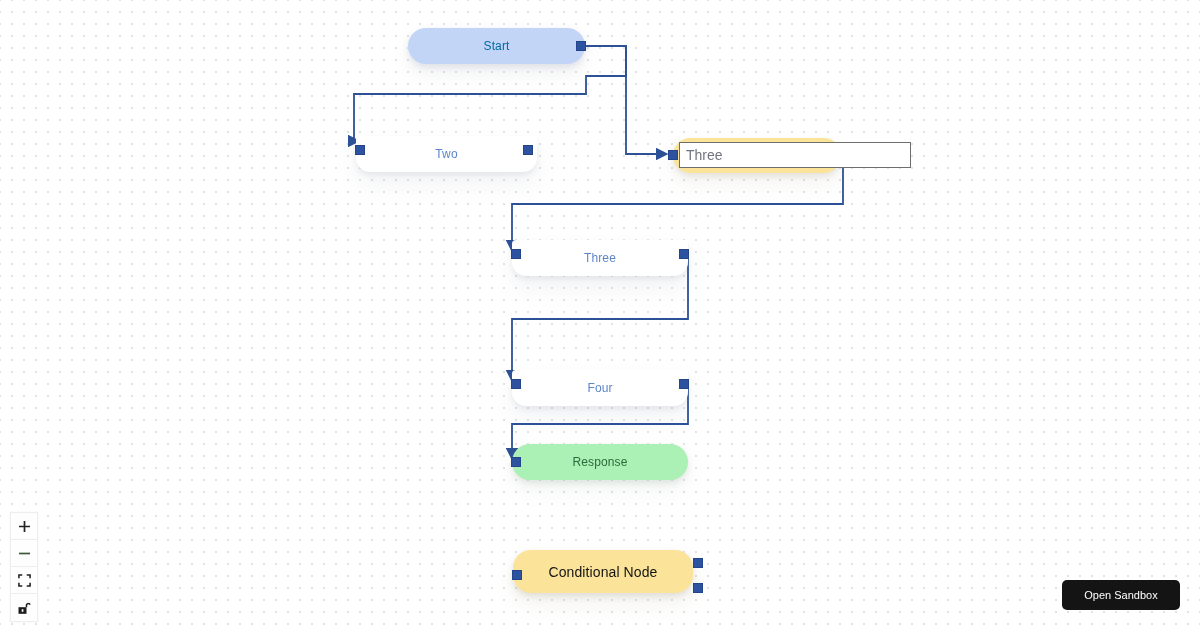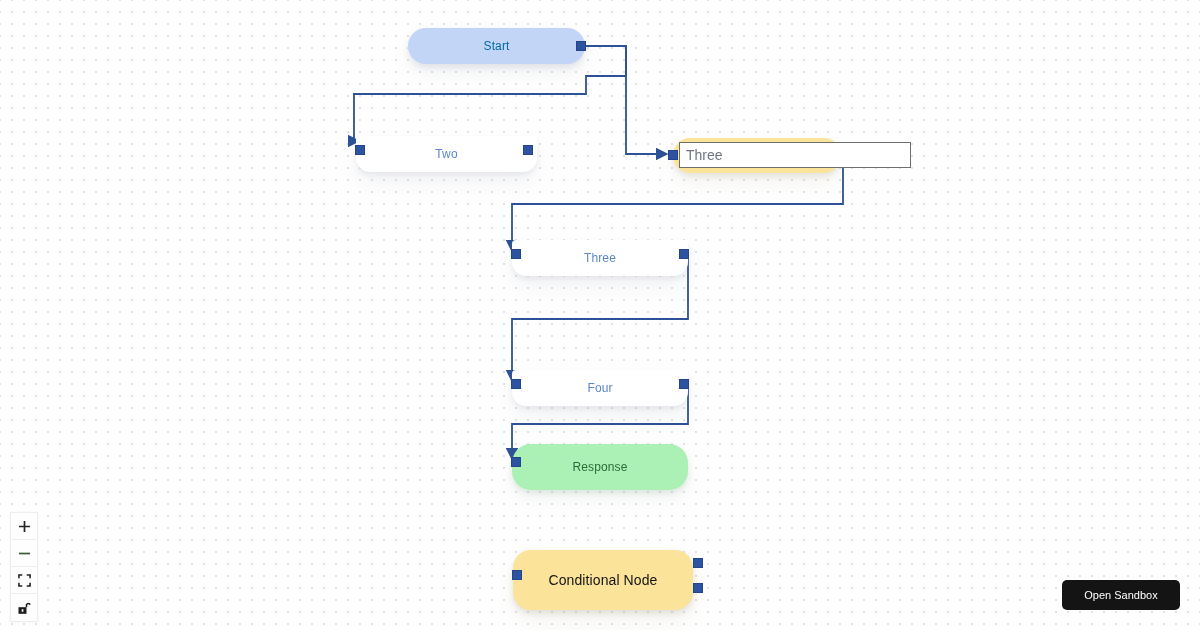--- a/index.html
+++ b/index.html
@@ -201,26 +201,26 @@
   </div>
   <div class="handle" style="left:511px; top:249px;"></div>
   <div class="handle" style="left:679px; top:249px;"></div>
 
   <div class="node n-plain" style="left:512px; top:370px; width:176px; height:36px;">
     <span class="node-label">Four</span>
   </div>
   <div class="handle" style="left:511px; top:379px;"></div>
   <div class="handle" style="left:679px; top:379px;"></div>
 
-  <div class="node n-green" style="left:512px; top:444px; width:176px; height:46px;text-align:center;">
+  <div class="node n-green" style="left:512px; top:444px; width:176px; height:36px;text-align:center;">
     <span class="node-label">Response</span>
   </div>
   <div class="handle" style="left:511px; top:457px;"></div>
 
-  <div class="node n-cond" style="left:513px; top:550px; width:180px; height:60px;text-align:center;">
+  <div class="node n-cond" style="left:513px; top:550px; width:180px; height:43px;text-align:center;">
     <span class="node-label">Conditional Node</span>
   </div>
   <div class="handle" style="left:512px; top:570px;"></div>
   <div class="handle" style="left:693px; top:558px;"></div>
   <div class="handle" style="left:693px; top:583px;"></div>
 
   <div id="controls">
 
     <div class="ctrl-btn">
       <span>

